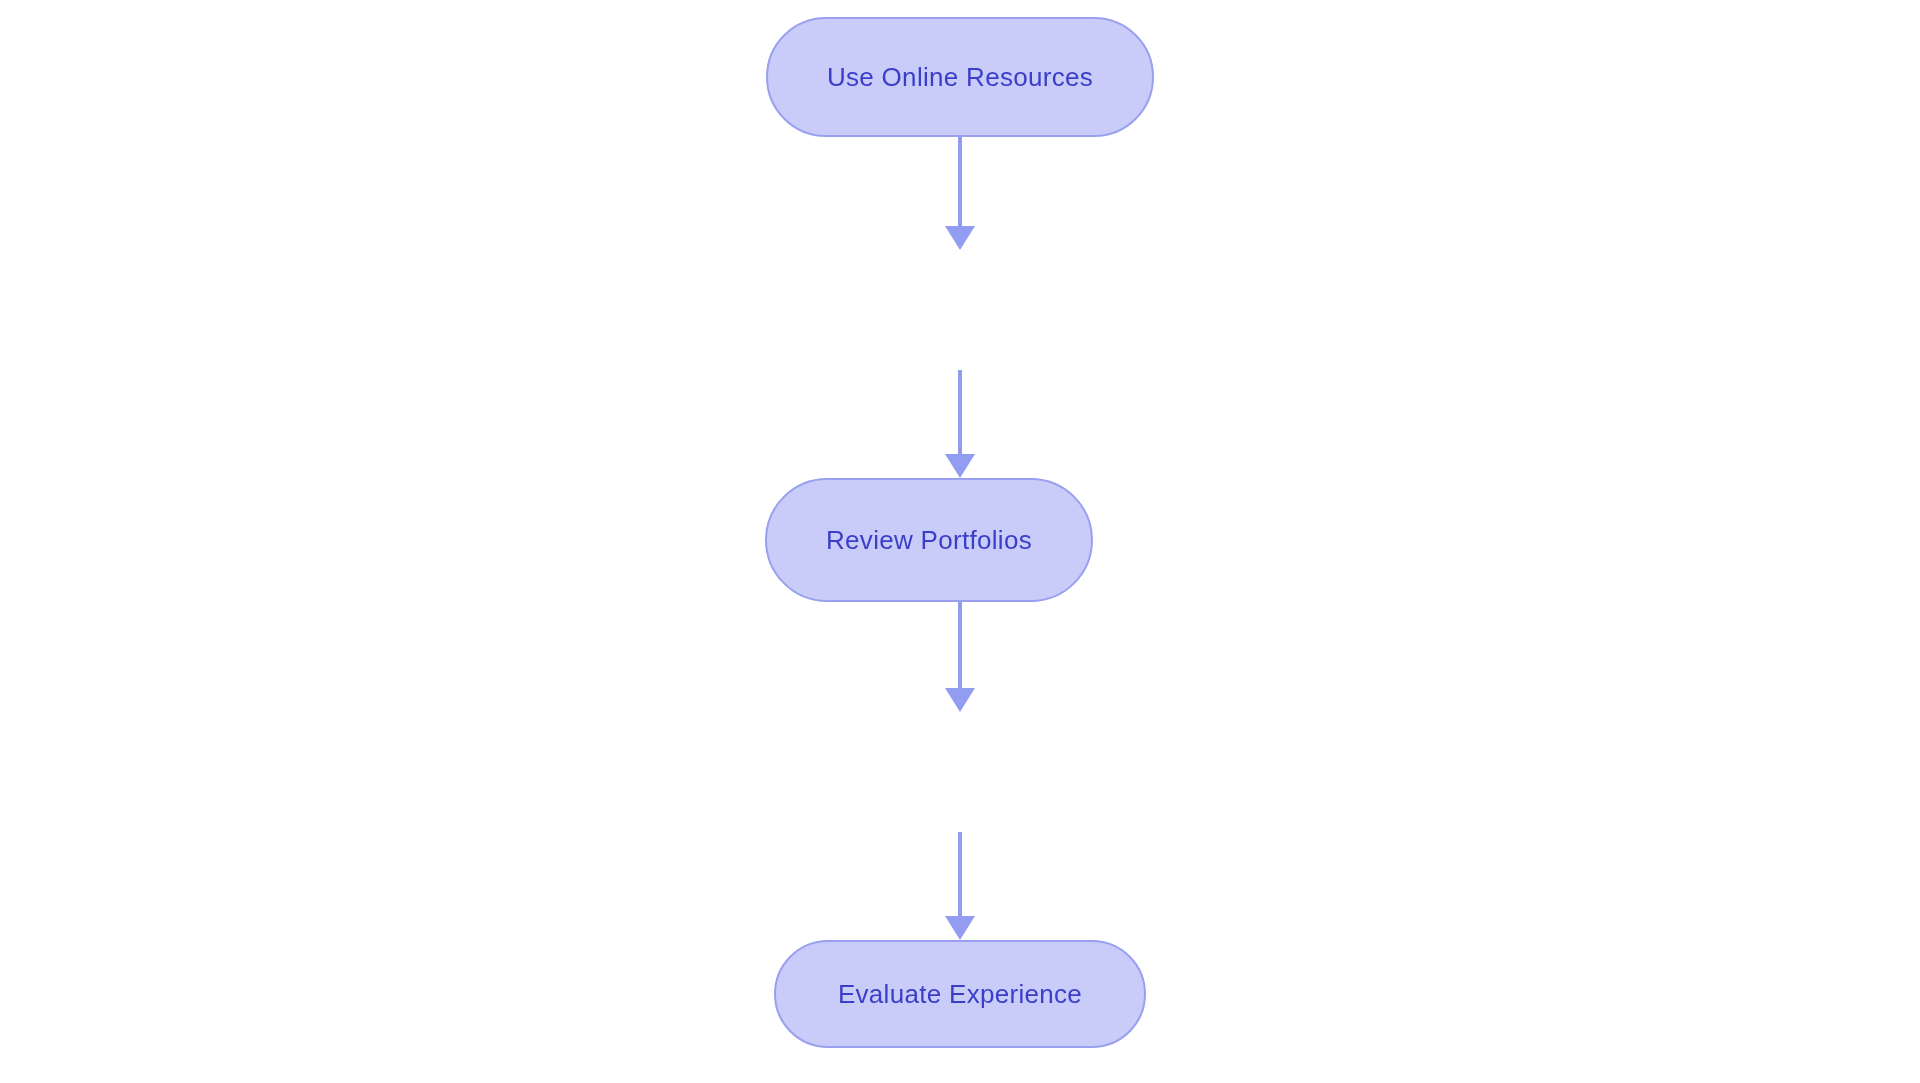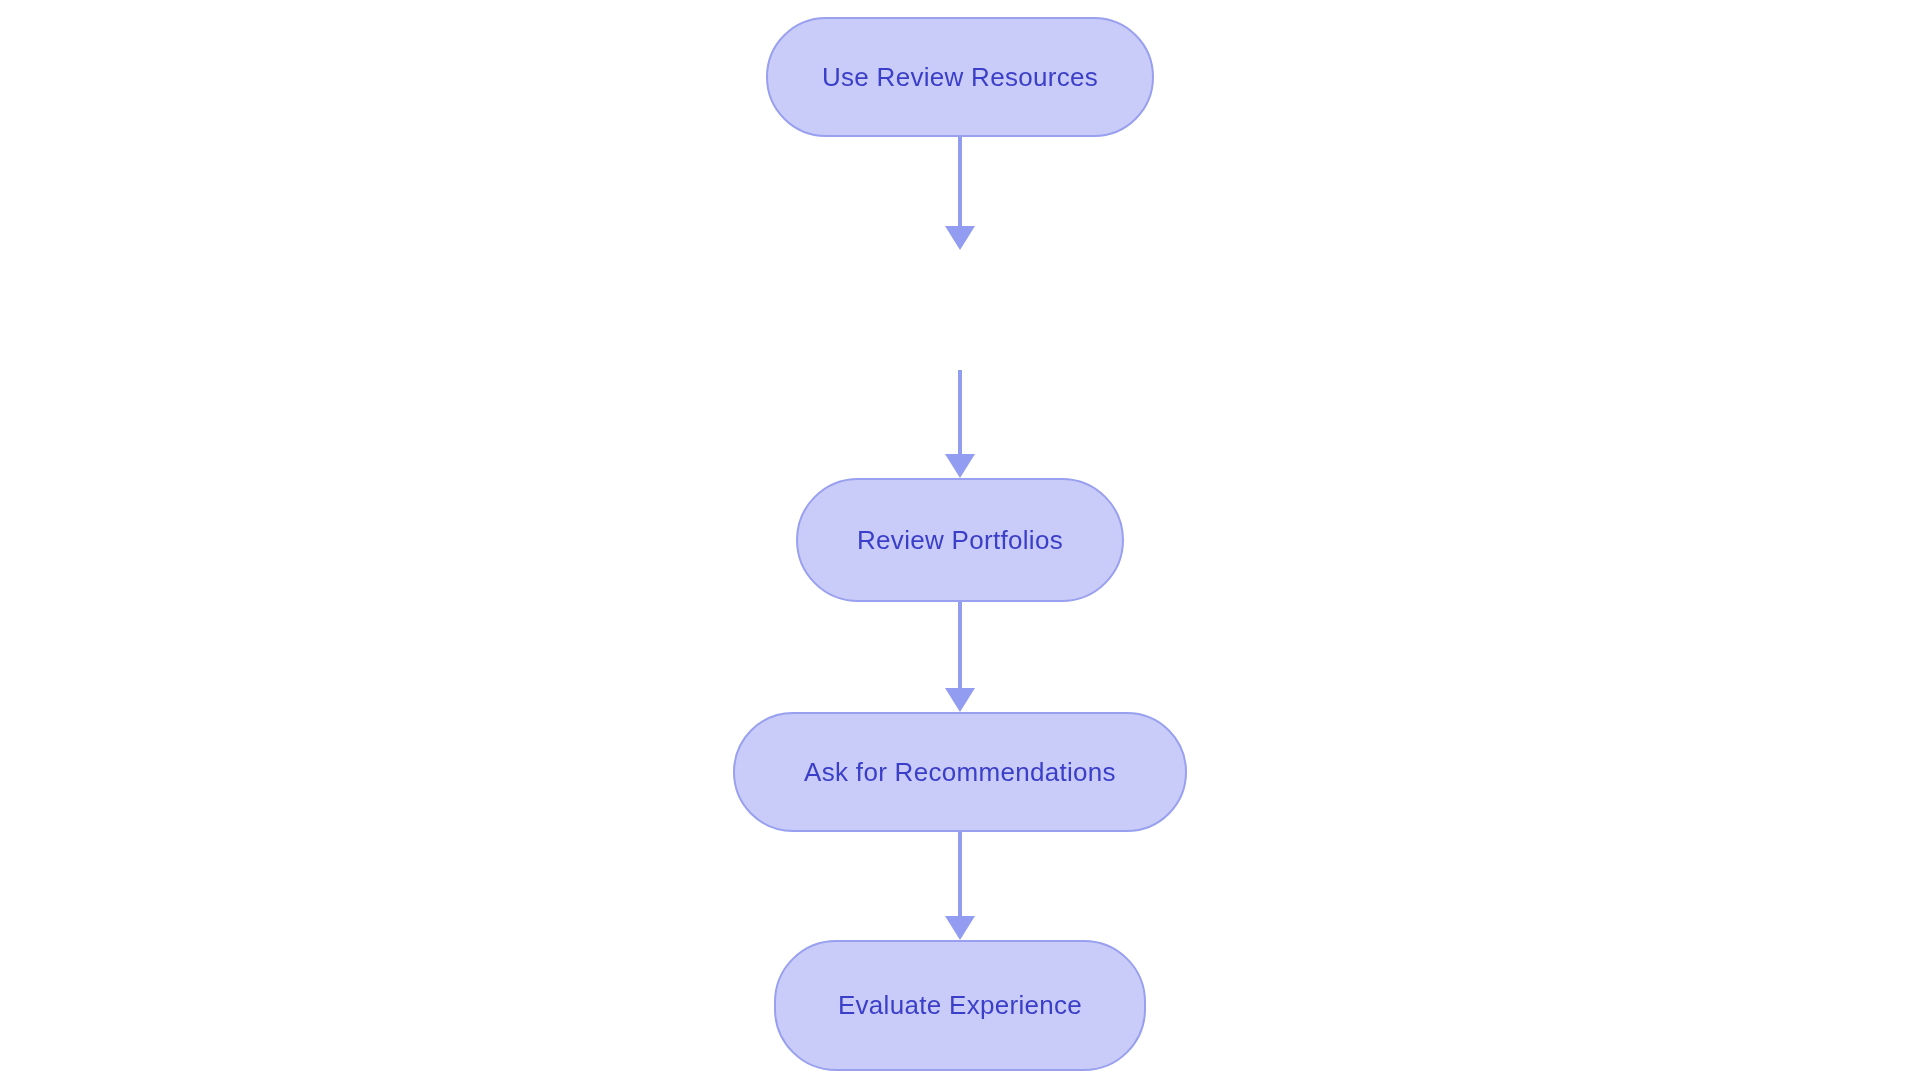--- a/index.html
+++ b/index.html
@@ -30,23 +30,23 @@
     border: 2px solid var(--node-border);
     border-radius: 62px;
     color: var(--node-text);
     font-size: 26px;
     font-weight: 500;
     letter-spacing: 0.3px;
     white-space: nowrap;
   }
   .node-1 { left: 766px; top: 17px;  width: 388px; height: 120px; }
   .node-2 { left: 772px; top: 250px; width: 376px; height: 120px; }
-  .node-3 { left: 796px; top: 478px; width: 328px; height: 124px; }
+  .node-3 { left: 765px; top: 478px; width: 328px; height: 124px; }
   .node-4 { left: 733px; top: 712px; width: 454px; height: 120px; }
-  .node-5 { left: 774px; top: 940px; width: 372px; height: 131px; }
+  .node-5 { left: 774px; top: 940px; width: 372px; height: 108px; }
 
   .connector { position: absolute; }
   .connector .line {
     position: absolute;
     left: 958px;
     width: 4px;
     background: var(--arrow);
   }
   .connector .head {
     position: absolute;
@@ -60,21 +60,21 @@
   .c2 .line { top: 370px; height: 85px; }  .c2 .head { top: 454px; }
   .c3 .line { top: 602px; height: 87px; }  .c3 .head { top: 688px; }
   .c4 .line { top: 832px; height: 85px; }  .c4 .head { top: 916px; }
 </style>
 </head>
 <body>
 
 <div class="canvas">
 
   <div class="node node-1">
-    <span>Use Review Resources</span>
+    <span>Use Online Resources</span>
   </div>
 
   <div class="connector c1">
     <div class="line"></div>
     <div class="head"></div>
   </div>
 
 
   <div class="connector c2">
     <div class="line"></div>
@@ -83,23 +83,20 @@
 
   <div class="node node-3">
     <span>Review Portfolios</span>
   </div>
 
   <div class="connector c3">
     <div class="line"></div>
     <div class="head"></div>
   </div>
 
-  <div class="node node-4">
-    <span>Ask for Recommendations</span>
-  </div>
 
   <div class="connector c4">
     <div class="line"></div>
     <div class="head"></div>
   </div>
 
   <div class="node node-5">
     <span>Evaluate Experience</span>
   </div>
 

